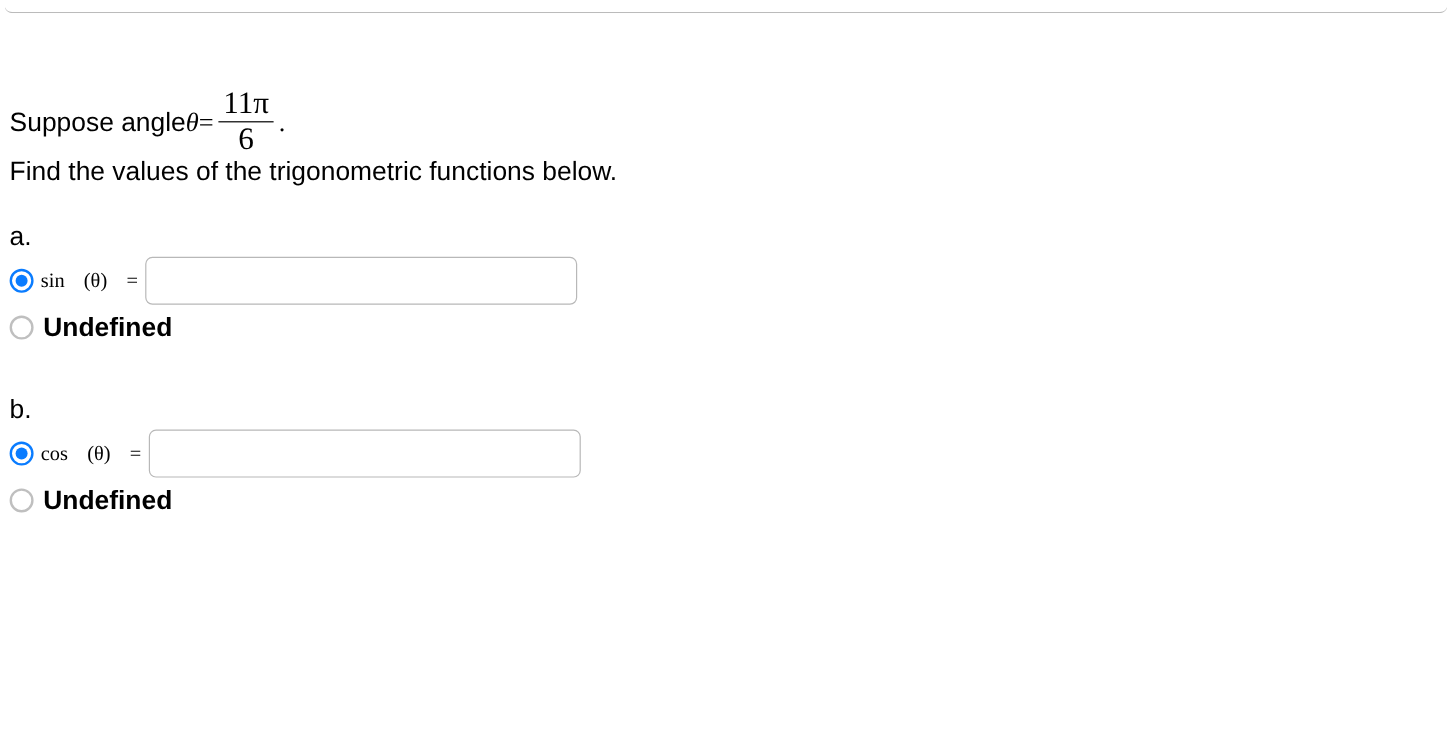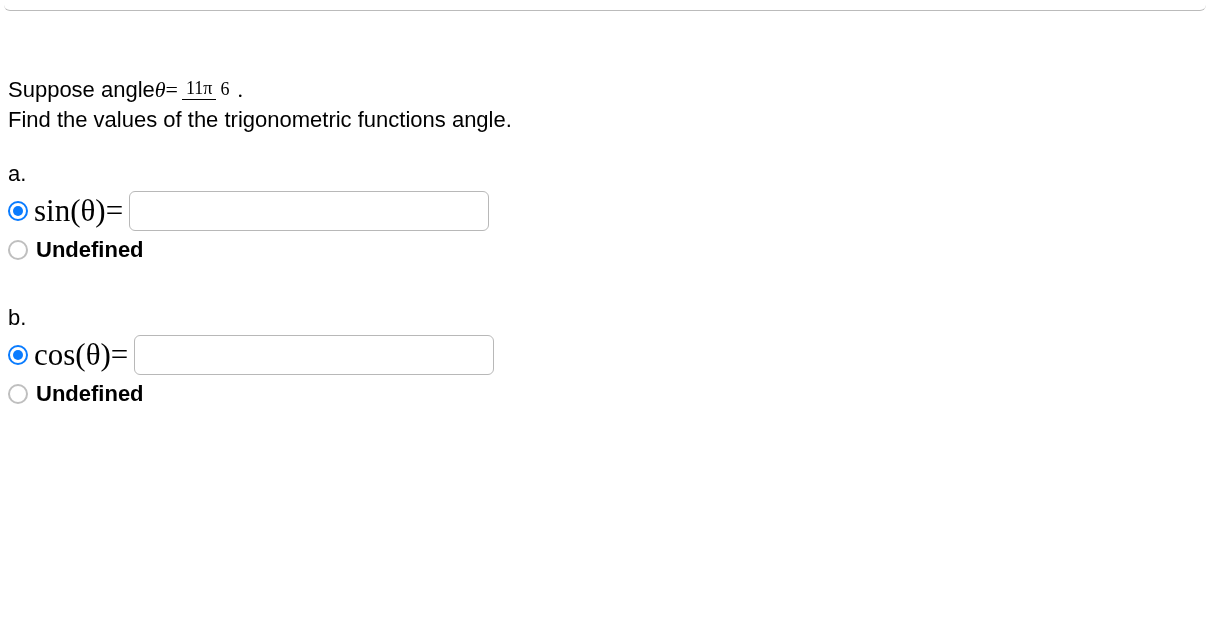--- a/index.html
+++ b/index.html
@@ -26,26 +26,26 @@
     flex-wrap: wrap;
     line-height: 1.6;
     margin-top: 45px;
   }
   .math {
     font-family: "Cambria Math", "STIXGeneral", "Times New Roman", serif;
   }
   .mi { font-style: italic; }
   .frac {
     display: inline-flex;
-    flex-direction: row;
+    flex-direction: column;
     align-items: center;
     vertical-align: middle;
     margin: 0 4px;
     font-family: "Cambria Math", "STIXGeneral", "Times New Roman", serif;
-    font-size: 18px;
+    font-size: 26px;
     line-height: 1.1;
   }
   .frac .num {
     padding: 0 4px 0px 4px;
     border-bottom: 1.2px solid #000;
   }
   .frac .den {
     padding: 0 4px;
   }
   .question-block {
@@ -78,23 +78,24 @@
     position: absolute;
     width: 10px;
     height: 10px;
     background: #0a7cff;
     border-radius: 50%;
     top: 3px;
     left: 3px;
   }
   .func-label {
     font-family: "Cambria Math", "STIXGeneral", "Times New Roman", serif;
-    font-size: 31px;
+    font-size: 17px;
     display: inline-flex;
     align-items: flex-end;
+    gap: 16px;
   }
   .answer-input {
     width: 360px;
     height: 40px;
     border: 1px solid #b8b8b8;
     border-radius: 6px;
     font-size: 20px;
     padding: 0 8px;
     box-sizing: border-box;
     font-family: inherit;
@@ -118,21 +119,21 @@
     <span>Suppose angle </span>
     <span class="math mi">θ</span>
     <span class="math"> = </span>
     <span class="frac">
       <span class="num">11π</span>
       <span class="den">6</span>
     </span>
     <span class="math">.</span>
   </div>
 
-  <div>Find the values of the trigonometric functions angle.</div>
+  <div>Find the values of the trigonometric functions below.</div>
 
   <div class="question-block">
     <div class="part-label">a.</div>
 
     <div class="option-row">
       <span class="radio selected"></span>
       <span class="func-label">
         <span>sin</span>
           <span>(θ)</span>
           <span> = </span>

